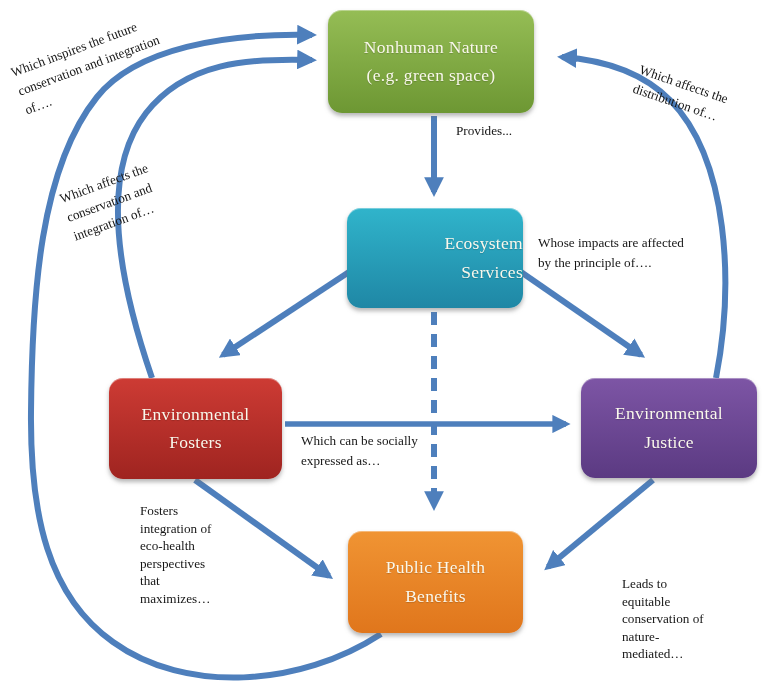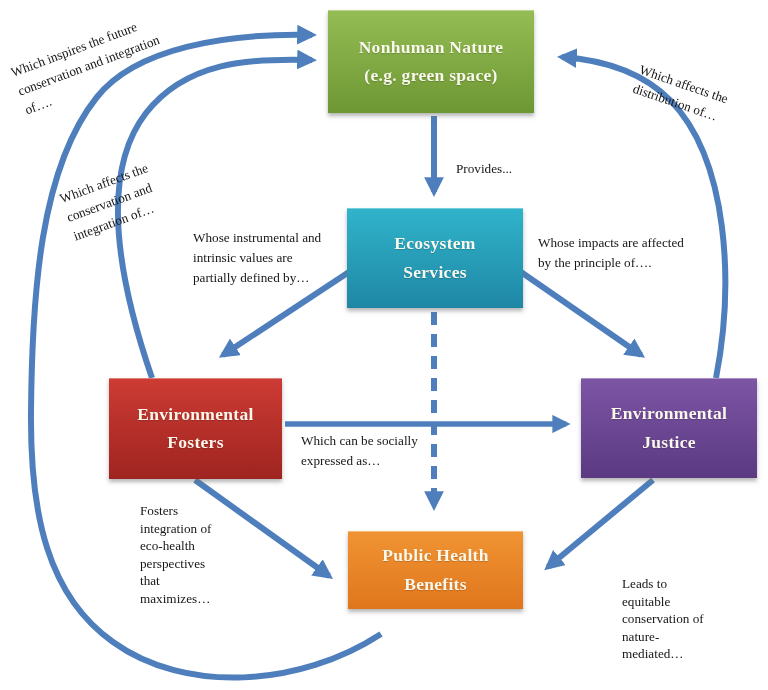--- a/index.html
+++ b/index.html
@@ -4,41 +4,40 @@
 <style>
   html,body{margin:0;padding:0;background:#fff;}
   #canvas{
     position:relative;width:768px;height:690px;background:#ffffff;overflow:hidden;
     font-family:"Liberation Serif", serif;
   }
   svg.arrows{position:absolute;left:0;top:0;width:768px;height:690px;}
   svg.arrows path{stroke:var(--arrow,#4e7fbc);fill:none;}
   svg.arrows .ah{fill:var(--arrow,#4e7fbc);stroke:none;}
   .box{
-    position:absolute;border-radius:0;
+    position:absolute;border-radius:14px;
     box-shadow:0 3px 4px rgba(110,110,110,.5), inset 0 1px 0 rgba(255,255,255,.35);
     color:#faf8ec;text-align:center;
     display:flex;flex-direction:column;justify-content:center;gap:11px;
     z-index:2;
-    font-weight:bold;
   }
   .box .bline{font-size:17.5px;letter-spacing:.3px;line-height:1;text-shadow:0 1px 1px rgba(0,0,0,.18);}
   .lbl{position:absolute;color:#161616;font-size:13.2px;line-height:1.5;z-index:3;white-space:nowrap;}
   .lbl div{white-space:nowrap;}
   .tight{line-height:1.33;}
   .rot{transform-origin:0 0;}
   #b-nature{left:328px;top:10px;width:206px;height:103px;}
   #b-eco{left:347px;top:208px;width:176px;height:100px;}
   #b-ethics{left:109px;top:378px;width:173px;height:101px;}
   #b-justice{left:581px;top:378px;width:176px;height:100px;}
-  #b-phb{left:348px;top:531px;width:175px;height:78px;}
+  #b-phb{left:348px;top:531px;width:175px;height:102px;}
   #l-inspires{left:8px;top:64px;transform:rotate(-20.5deg);}
   #l-affects-cons{left:57px;top:190px;transform:rotate(-20deg);}
   #l-distribution{left:643px;top:60px;transform:rotate(19deg);}
-  #l-provides{left:456px;top:121px;margin-top:38px;}
+  #l-provides{left:456px;top:121px;}
   #l-instrumental{left:193px;top:228px;}
   #l-impacts{left:538px;top:233px;}
   #l-socially{left:301px;top:431px;}
   #l-fosters{left:140px;top:502px;}
   #l-leads{left:622px;top:527px;margin-top:48px;}
 </style>
 </head>
 <body>
 
 <div id="canvas">
@@ -58,21 +57,21 @@
     <path d="M285,424 L566,424" stroke-width="5.5" marker-end="url(#ah)"></path>
     <path d="M434,312 L434,506" stroke-width="6" stroke-dasharray="13 9" marker-end="url(#ah)"></path>
     <path d="M195,480 L329,576" stroke-width="6" marker-end="url(#ah)"></path>
     <path d="M653,480 L548,567" stroke-width="6" marker-end="url(#ah)"></path>
   </svg>
 
   <div class="box" id="b-nature" style="background: linear-gradient(rgb(149, 189, 85), rgb(109, 151, 51));">
     <div class="bline">Nonhuman Nature</div>
     <div class="bline">(e.g. green space)</div>
   </div>
-  <div class="box" id="b-eco" style="background: linear-gradient(rgb(48, 180, 203), rgb(31, 135, 165));">
+  <div class="box" id="b-eco" style="background: linear-gradient(rgb(48, 180, 203), rgb(31, 135, 165)); text-align: right;">
     <div class="bline">Ecosystem</div>
     <div class="bline">Services</div>
   </div>
   <div class="box" id="b-ethics" style="background: linear-gradient(rgb(205, 59, 52), rgb(159, 36, 32));">
     <div class="bline">Environmental</div>
     <div class="bline">Fosters</div>
   </div>
   <div class="box" id="b-justice" style="background: linear-gradient(rgb(125, 85, 165), rgb(91, 58, 130));">
     <div class="bline">Environmental</div>
     <div class="bline">Justice</div>
@@ -92,25 +91,20 @@
     <div>conservation and</div>
     <div>integration of…</div>
   </div>
   <div class="lbl rot" id="l-distribution">
     <div>Which affects the</div>
     <div>distribution of…</div>
   </div>
   <div class="lbl" id="l-provides">
     <div>Provides...</div>
   </div>
-  <div class="lbl" id="l-instrumental">
-    <div>Whose instrumental and</div>
-    <div>intrinsic values are</div>
-    <div>partially defined by…</div>
-  </div>
   <div class="lbl" id="l-socially">
     <div>Which can be socially</div>
     <div>expressed as…</div>
   </div>
   <div class="lbl" id="l-impacts">
     <div>Whose impacts are affected</div>
     <div>by the principle of….</div>
   </div>
   <div class="lbl tight" id="l-fosters">
     <div>Fosters</div>

